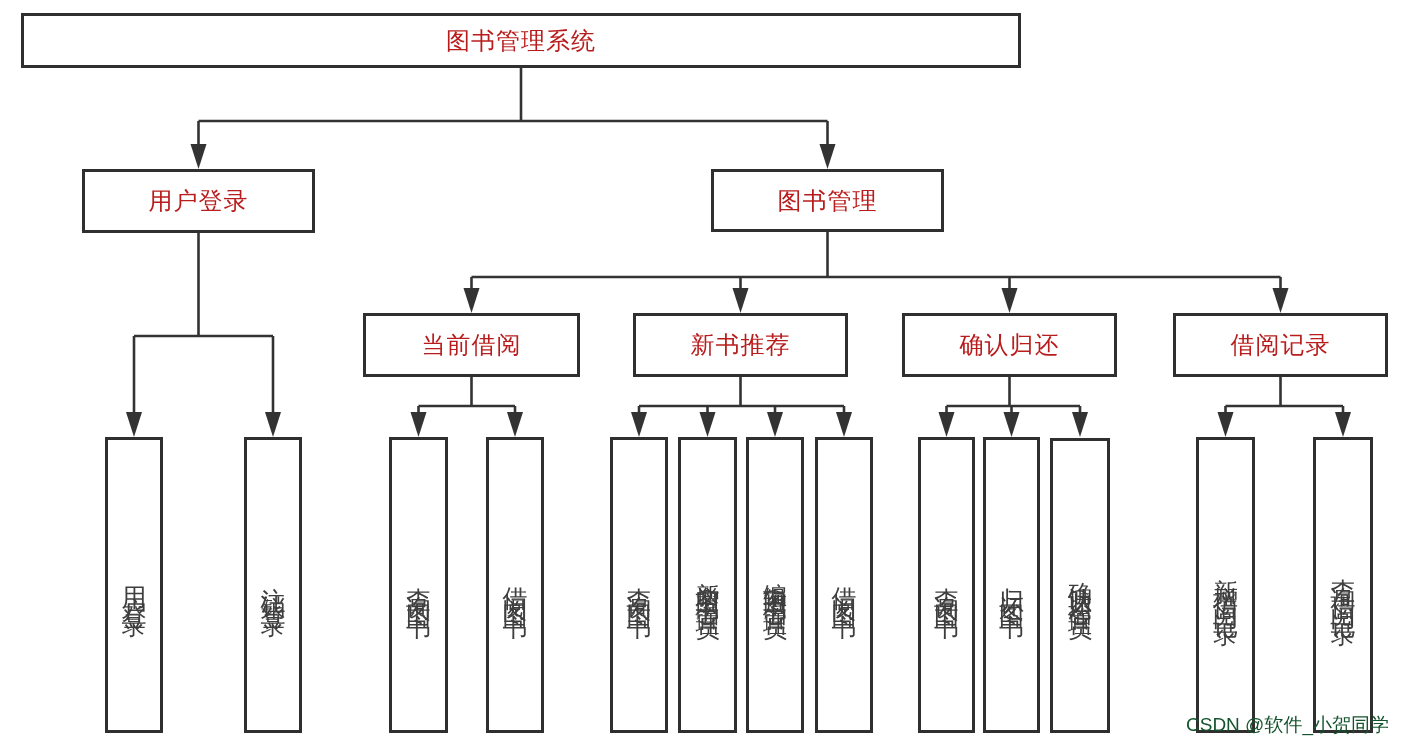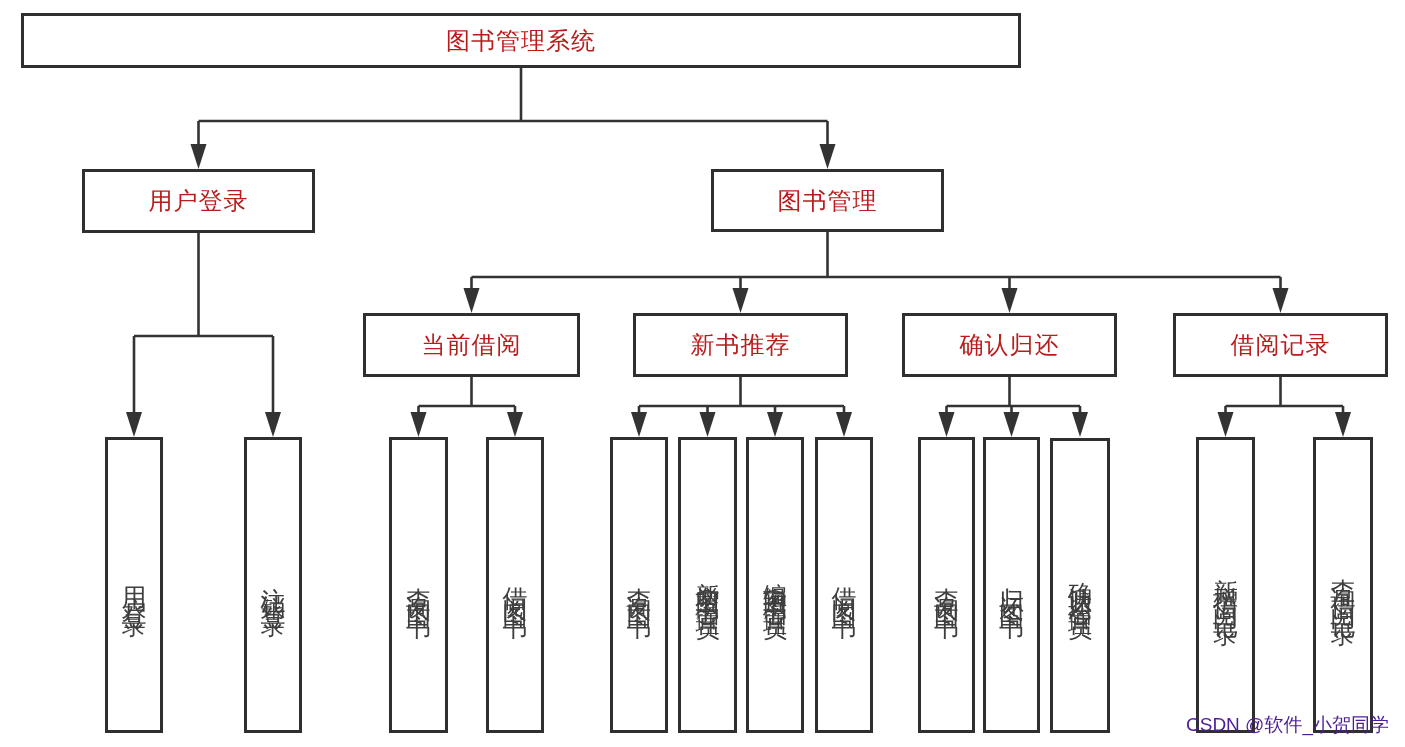--- a/index.html
+++ b/index.html
@@ -50,21 +50,21 @@
   }
   .vlabel.tight {
     font-size: 24px;
     letter-spacing: 5px;
   }
   .watermark {
     position: absolute;
     left: 1186px;
     top: 712px;
     font-size: 19px;
-    color: #4c1d95;
+    color: #14532d;
     z-index: 3;
     white-space: nowrap;
   }
 </style>
 </head>
 <body>
 
 <div class="stage">
 
   <svg class="connectors" viewBox="0 0 1405 747" xmlns="http://www.w3.org/2000/svg">

